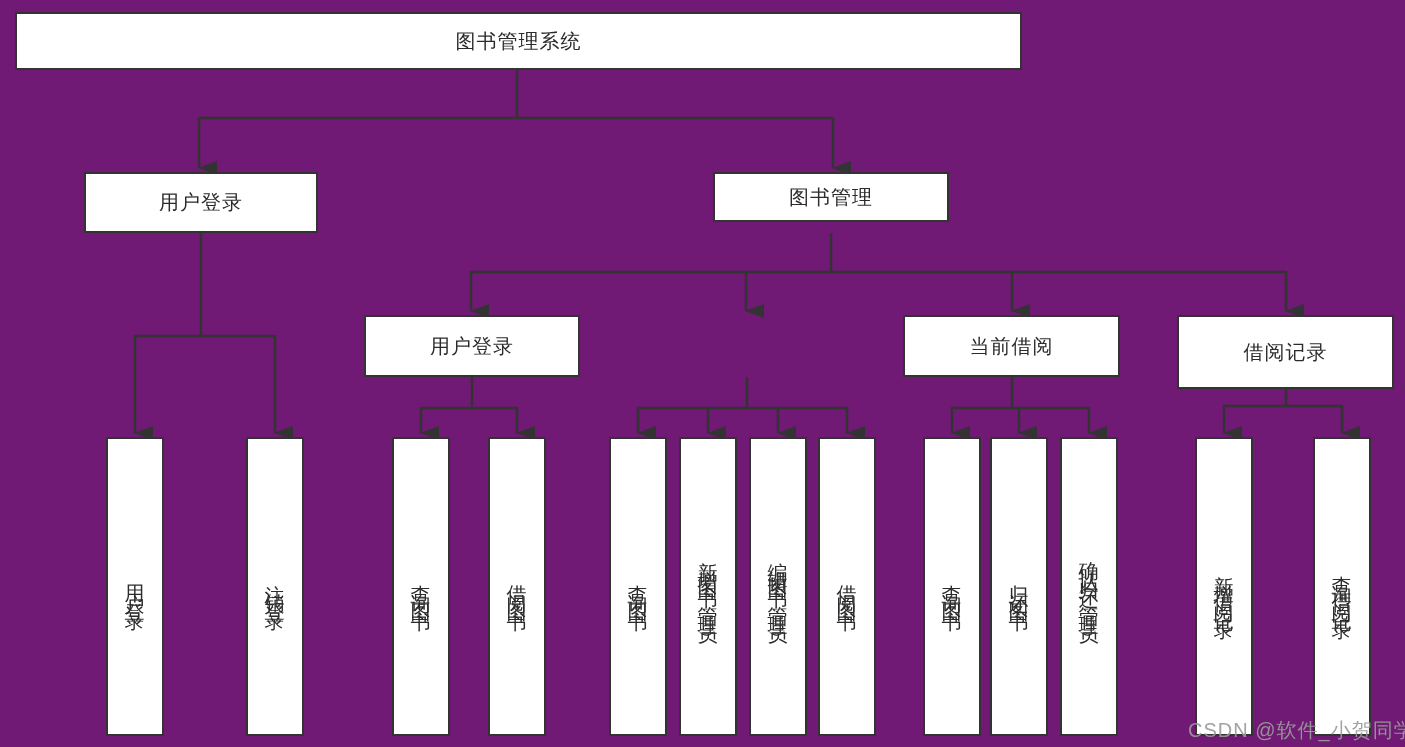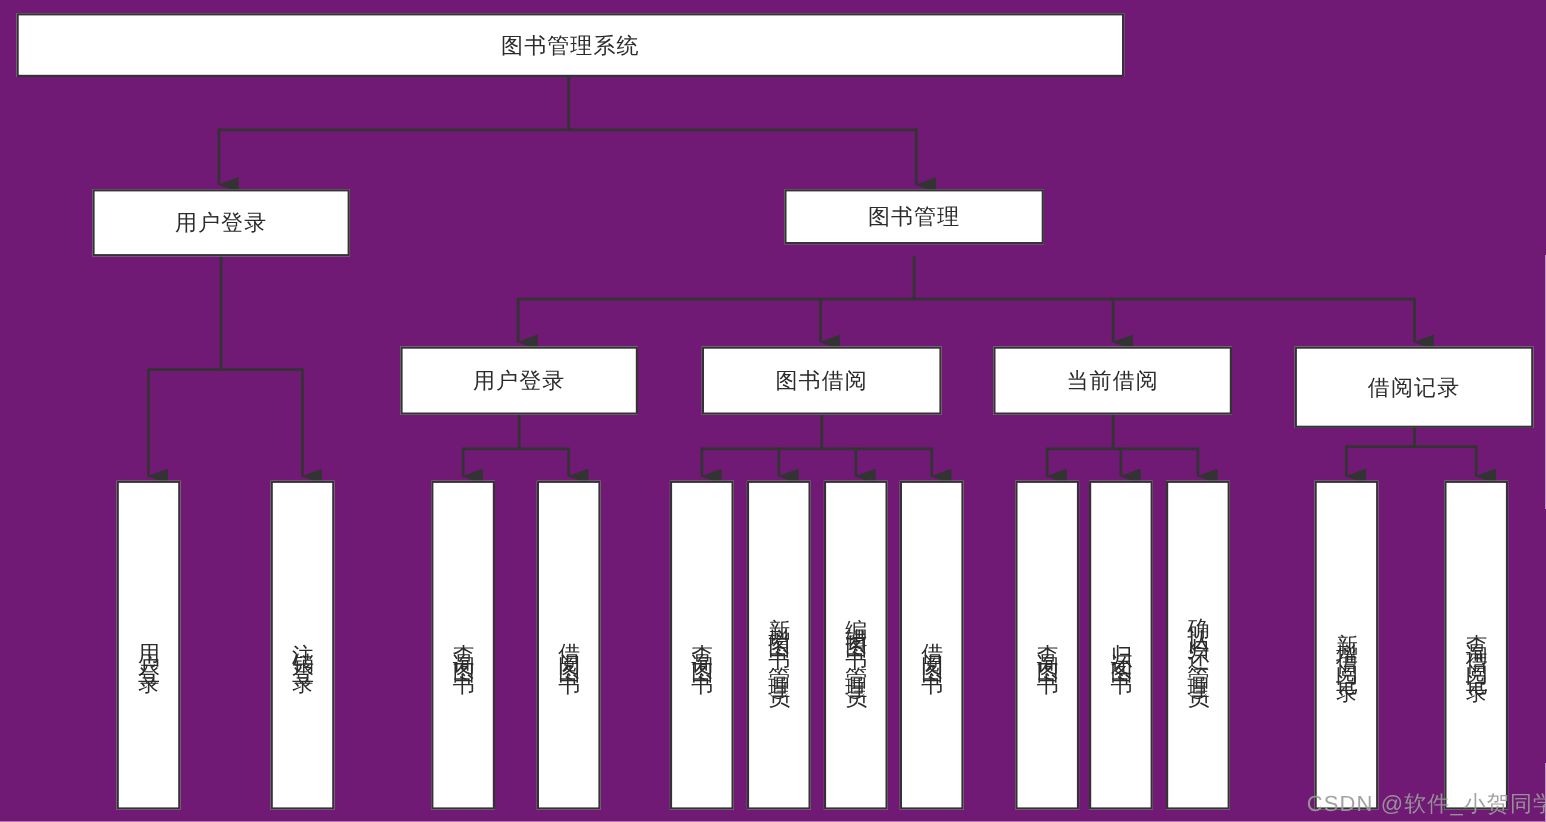--- a/index.html
+++ b/index.html
@@ -113,23 +113,20 @@
   <div class="node hnode" style="left:84px; top:172px; width:234px; height:61px;">
     <span>用户登录</span>
   </div>
   <div class="node hnode" style="left:713px; top:172px; width:236px; height:50px;">
     <span>图书管理</span>
   </div>
 
   <div class="node hnode" style="left:364px; top:315px; width:216px; height:62px;">
     <span>用户登录</span>
   </div>
-  <div class="node hnode" style="left:638px; top:315px; width:218px; height:62px;">
-    <span>图书借阅</span>
-  </div>
   <div class="node hnode" style="left:903px; top:315px; width:217px; height:62px;align-items:center;">
     <span>当前借阅</span>
   </div>
   <div class="node hnode" style="left:1177px; top:315px; width:217px; height:74px;">
     <span>借阅记录</span>
   </div>
 
   <div class="node vnode" style="left:106px; top:437px; width:58px; height:299px;">
     <span>用户登录</span>
   </div>

